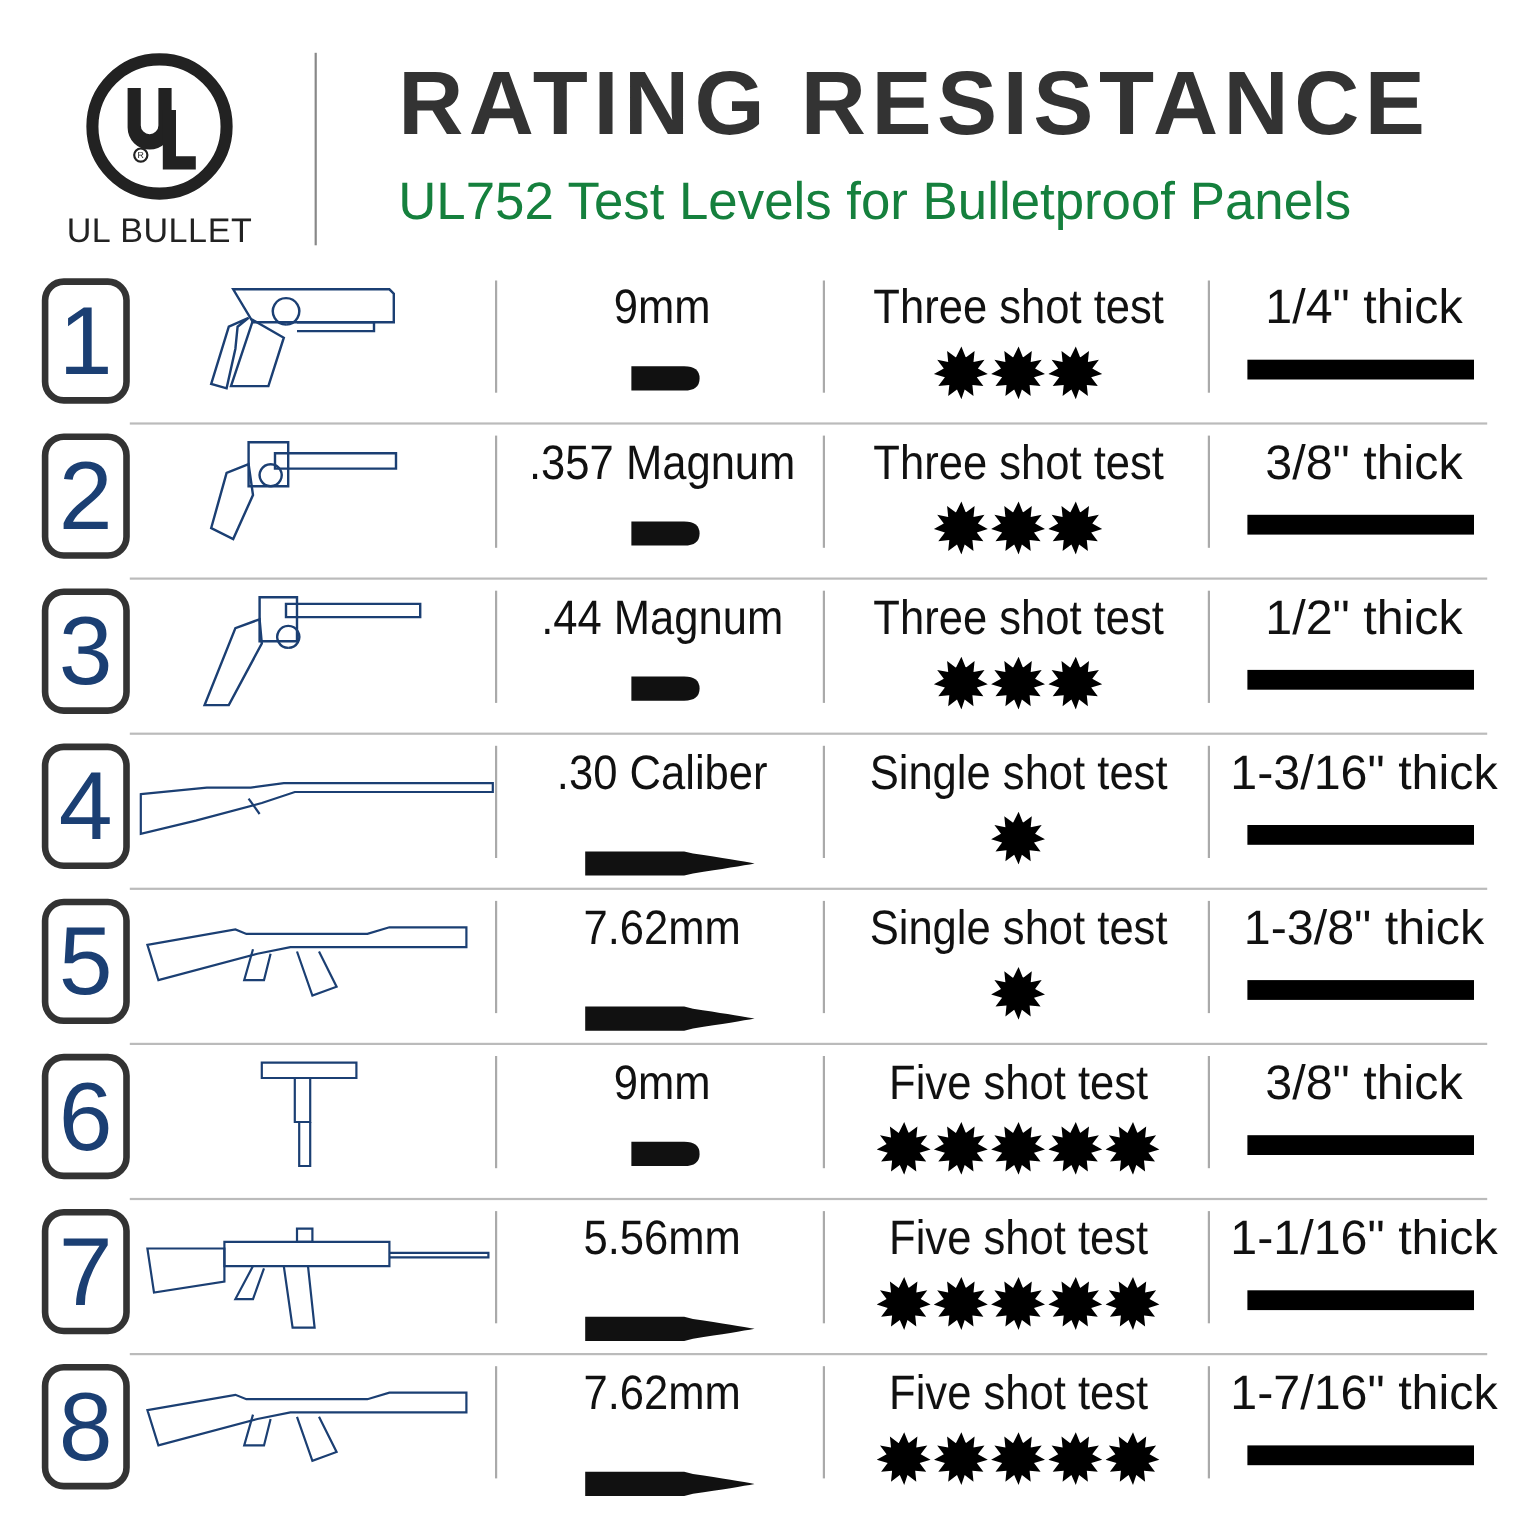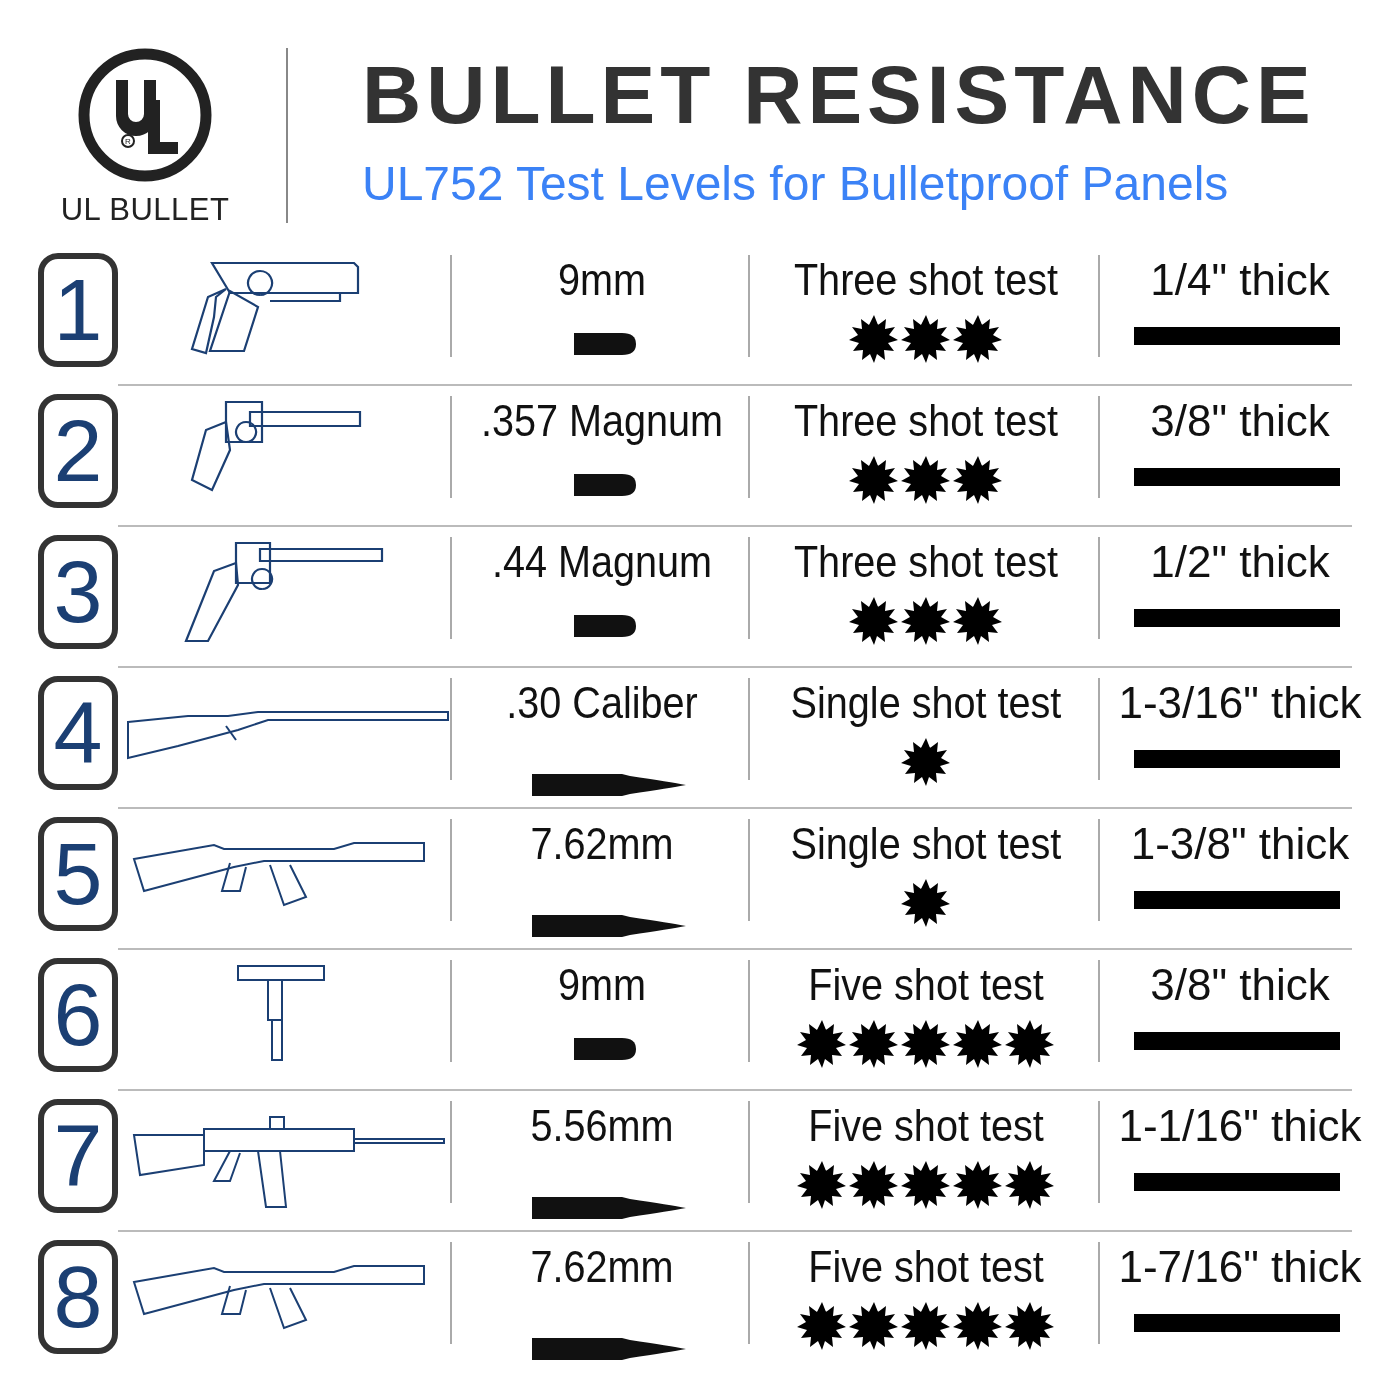--- a/index.html
+++ b/index.html
@@ -1,21 +1,21 @@
 <!DOCTYPE html>
 <html><head>
 <meta charset="utf-8">
 <style>
   html,body{margin:0;padding:0;background:#fff;}
   body{width:1400px;height:1400px;position:relative;overflow:hidden;font-family:"Liberation Sans",sans-serif;color:#111;}
   .logo{position:absolute;left:78px;top:48px;width:134px;height:134px;}
   .logo-caption{position:absolute;left:50px;top:192px;width:190px;text-align:center;font-size:31px;color:#222;letter-spacing:0.5px;}
   .header-divider{position:absolute;left:286px;top:48px;width:2px;height:175px;background:#888;}
   .title{position:absolute;left:362px;top:48px;font-size:82px;font-weight:bold;color:#333;letter-spacing:5px;white-space:nowrap;}
-  .subtitle{position:absolute;left:362px;top:156px;font-size:48px;color:#3b82f6;white-space:nowrap;}
+  .subtitle{position:absolute;left:362px;top:156px;font-size:48px;color:#15803d;white-space:nowrap;}
   .row{position:absolute;left:0;width:1400px;height:141px;}
   .level-box{position:absolute;left:38px;top:8px;width:80px;height:114px;border:6px solid #333;border-radius:20px;box-sizing:border-box;display:flex;align-items:center;justify-content:center;}
   .level-num{font-size:88px;color:#1b3f73;line-height:1;}
   .weapon{position:absolute;top:6px;}
   .vdiv{position:absolute;top:10px;width:2px;height:102px;background:#aaa;}
   .cal-label{position:absolute;left:452px;width:300px;top:10px;text-align:center;font-size:44px;font-family:"Liberation Sans",sans-serif;transform:scaleX(0.9);}
   .bullet{position:absolute;}
   .test-label{position:absolute;left:752px;width:348px;top:10px;text-align:center;font-size:44px;transform:scaleX(0.9);}
   .shots{position:absolute;left:752px;width:348px;top:68px;display:flex;justify-content:center;gap:2px;}
   .thick-label{position:absolute;left:1100px;width:280px;top:10px;text-align:center;font-size:44px;white-space:nowrap;}
@@ -27,21 +27,21 @@
 
 <svg class="logo" viewBox="0 0 134 134">
   <circle cx="67" cy="67" r="61" fill="none" stroke="#222" stroke-width="11"></circle>
   <path d="M38 32 h12 v34 a8 8 0 0 0 16 0 v-34 h12 v36 a20 20 0 0 1 -40 0z" fill="#222"></path>
   <path d="M70 52 h12 v42 h18 v12 h-30z" fill="#222"></path>
   <circle cx="50" cy="93" r="6" fill="none" stroke="#222" stroke-width="2"></circle>
   <text x="50" y="96" font-size="8" text-anchor="middle" fill="#222" font-family="Liberation Sans, sans-serif">R</text>
 </svg>
 <div class="logo-caption">UL BULLET</div>
 <div class="header-divider"></div>
-<div class="title">BULLET RESISTANCE</div>
+<div class="title">RATING RESISTANCE</div>
 <div class="subtitle">UL752 Test Levels for Bulletproof Panels</div>
 
 <div id="rows">
     <div class="row" style="top: 245px;">
       <div class="level-box">
         <span class="level-num">1</span>
       </div>
       <div class="weapon" style="left:190px;top:6px"><svg width="180" height="115" viewBox="0 0 180 115">
           <g fill="none" stroke="#1b3f73" stroke-width="2.2">
             <path d="M22 12 h142 l4 4 v26 h-128 z"></path>

